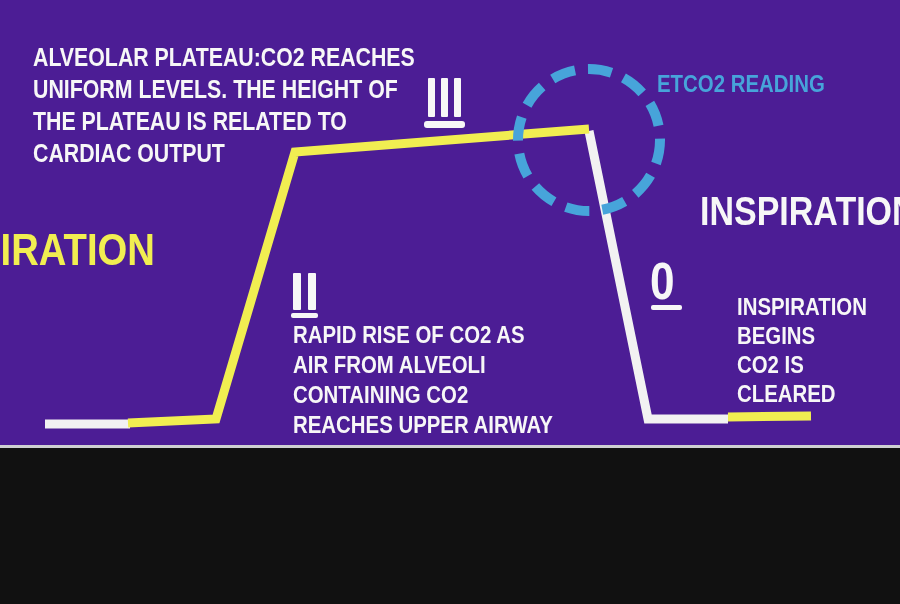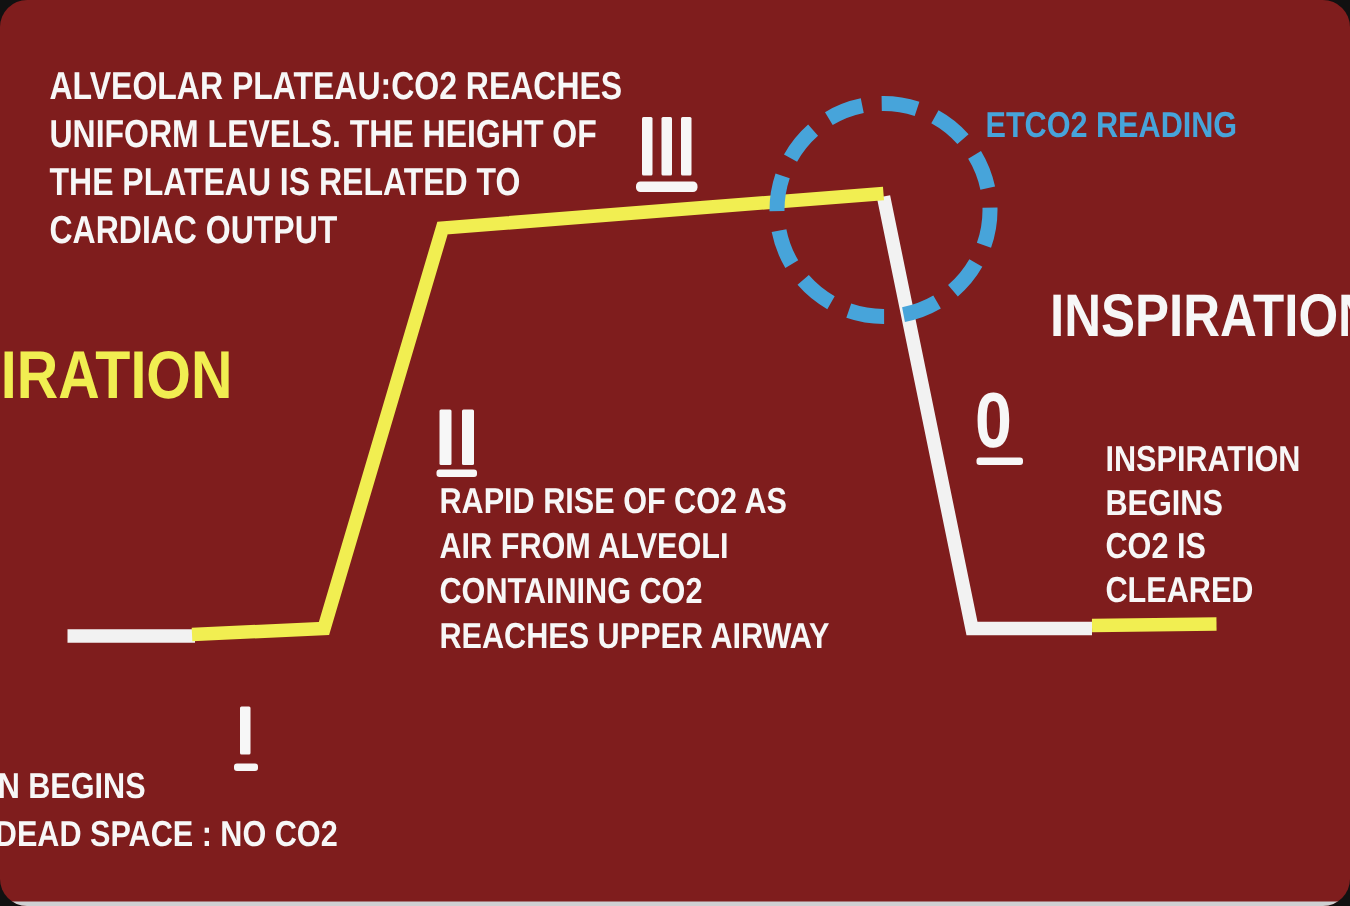--- a/index.html
+++ b/index.html
@@ -1,20 +1,19 @@
 <!DOCTYPE html>
 <html><head>
 <meta charset="utf-8">
 <style>
   html,body { margin:0; padding:0; background:#111; }
   #stage {
-    position:relative; width:900px; height:604px; overflow:hidden;
-    background:#7f1d1d;
+    position:relative; width:900px; height:448px; overflow:hidden;
+    background:#4c1d95;
     font-family:"Liberation Sans","DejaVu Sans",sans-serif;
-    border-radius:18px;
   }
   #stage * { box-sizing:border-box; }
   svg.layer { position:absolute; left:0; top:0; }
   .note {
     position:absolute; font-weight:bold; color:#f7f7f7;
     white-space:pre-line; transform-origin:0 0; line-height:1.25;
   }
   .cx85 { transform:scaleX(.85); }
   .cx82 { transform:scaleX(.82); }
   #plateau-note   { left:33px;  top:41px;  font-size:26px; line-height:32px; }

